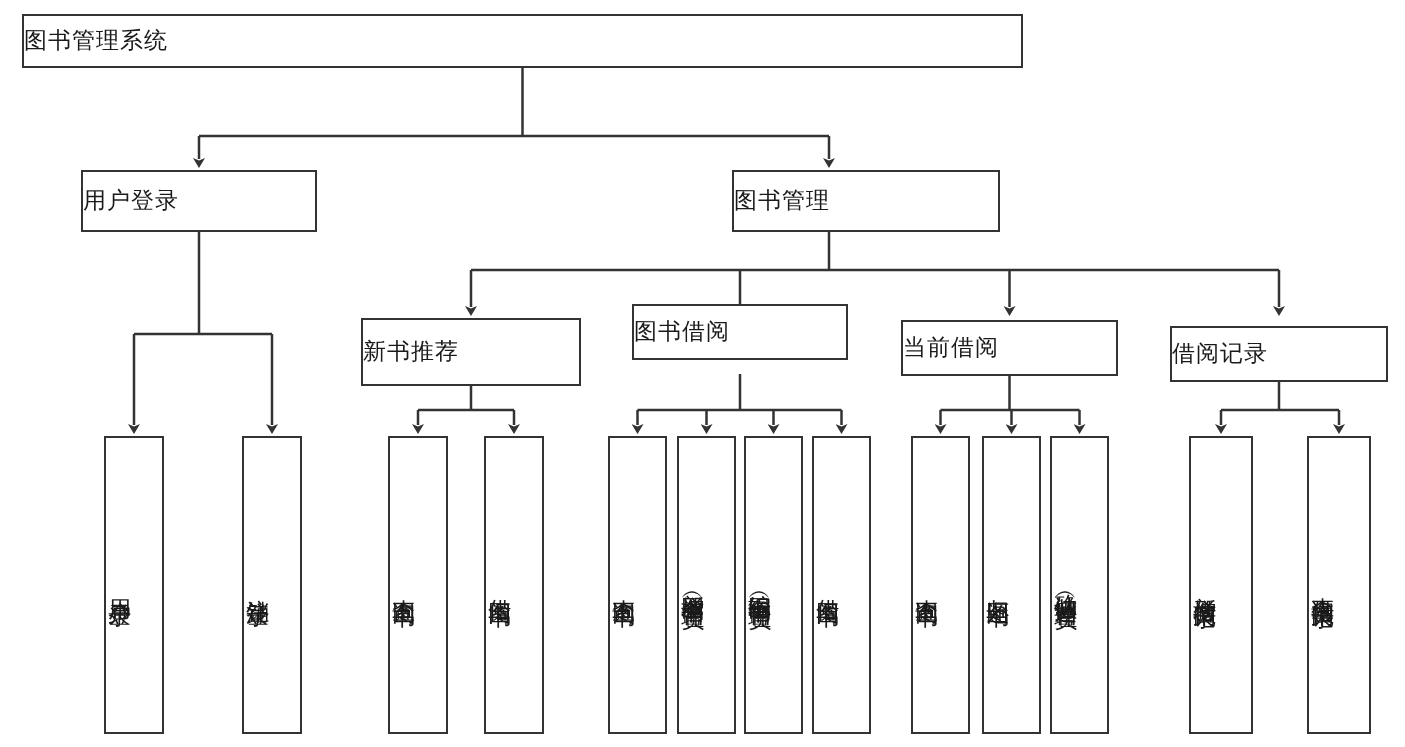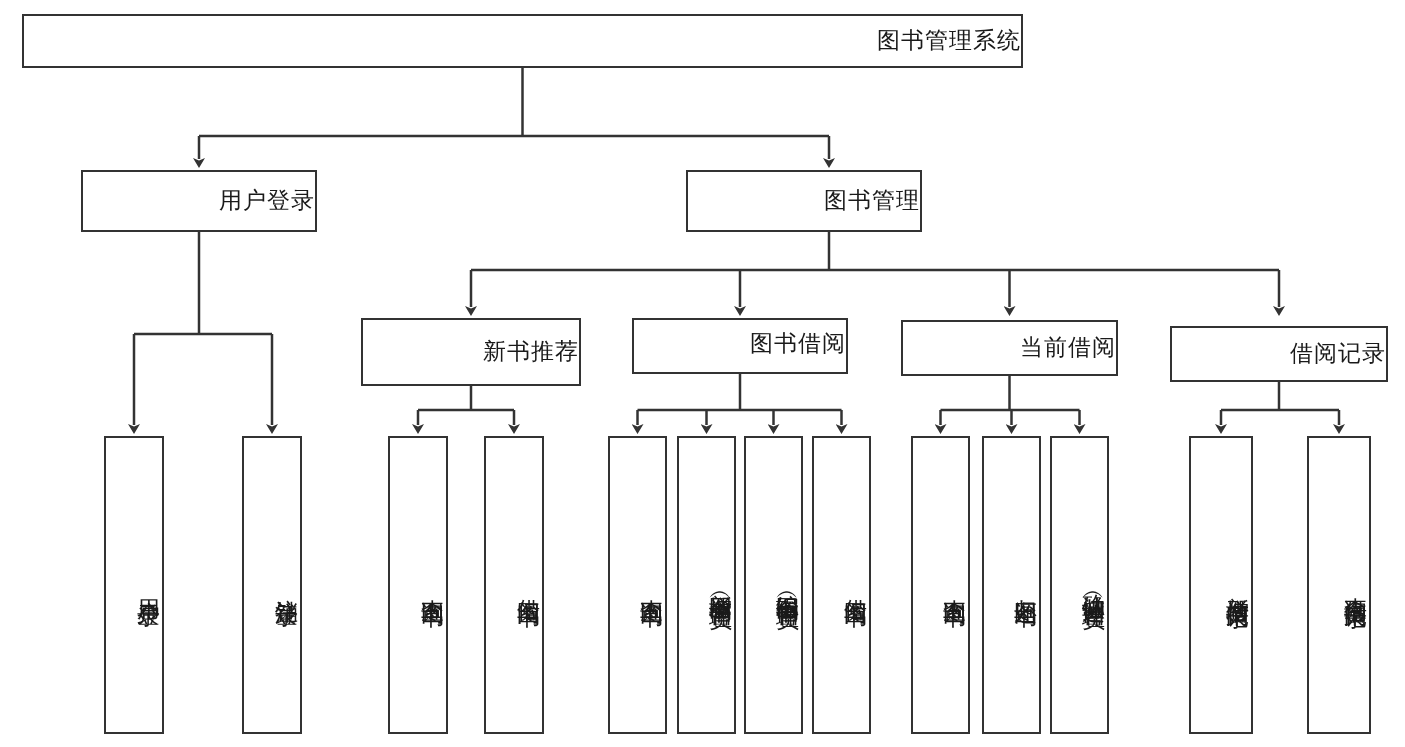--- a/index.html
+++ b/index.html
@@ -17,21 +17,21 @@
     background: #ffffff;
     overflow: hidden;
   }
   .node {
     position: absolute;
     box-sizing: border-box;
     background: #ffffff;
     border: 2px solid #333333;
     display: flex;
     align-items: center;
-    justify-content: flex-end;
+    justify-content: flex-start;
     color: #1a1a1a;
   }
   .node.horiz {
     font-size: 23px;
     letter-spacing: 1px;
   }
   .node.vert {
     font-size: 23px;
     letter-spacing: 2px;
   }
@@ -107,27 +107,27 @@
         <line x1="1339" y1="410" x2="1339" y2="425" stroke="#333333" stroke-width="2.5" marker-end="url(#arrowhead)"></line>
       </g>
   </svg>
   <div id="node-layer">
       <div class="node horiz" style="left: 22px; top: 14px; width: 1001px; height: 54px;">
         <span class="label">图书管理系统</span>
       </div>
       <div class="node horiz" style="left: 81px; top: 170px; width: 236px; height: 62px;">
         <span class="label">用户登录</span>
       </div>
-      <div class="node horiz" style="left: 686px; top: 170px; width: 236px; height: 62px;">
+      <div class="node horiz" style="left: 732px; top: 170px; width: 268px; height: 62px;">
         <span class="label">图书管理</span>
       </div>
       <div class="node horiz" style="left: 361px; top: 318px; width: 220px; height: 68px;">
         <span class="label">新书推荐</span>
       </div>
-      <div class="node horiz" style="left: 632px; top: 318px; width: 216px; height: 56px; font-family: Liberation Mono, monospace;">
+      <div class="node horiz" style="left: 632px; top: 304px; width: 216px; height: 56px;">
         <span class="label">图书借阅</span>
       </div>
       <div class="node horiz" style="left: 901px; top: 320px; width: 217px; height: 56px;">
         <span class="label">当前借阅</span>
       </div>
       <div class="node horiz" style="left: 1170px; top: 306px; width: 218px; height: 56px; margin-top: 20px;">
         <span class="label">借阅记录</span>
       </div>
       <div class="node vert" style="left: 104px; top: 436px; width: 60px; height: 298px;">
         <span class="label">用户登录</span>

